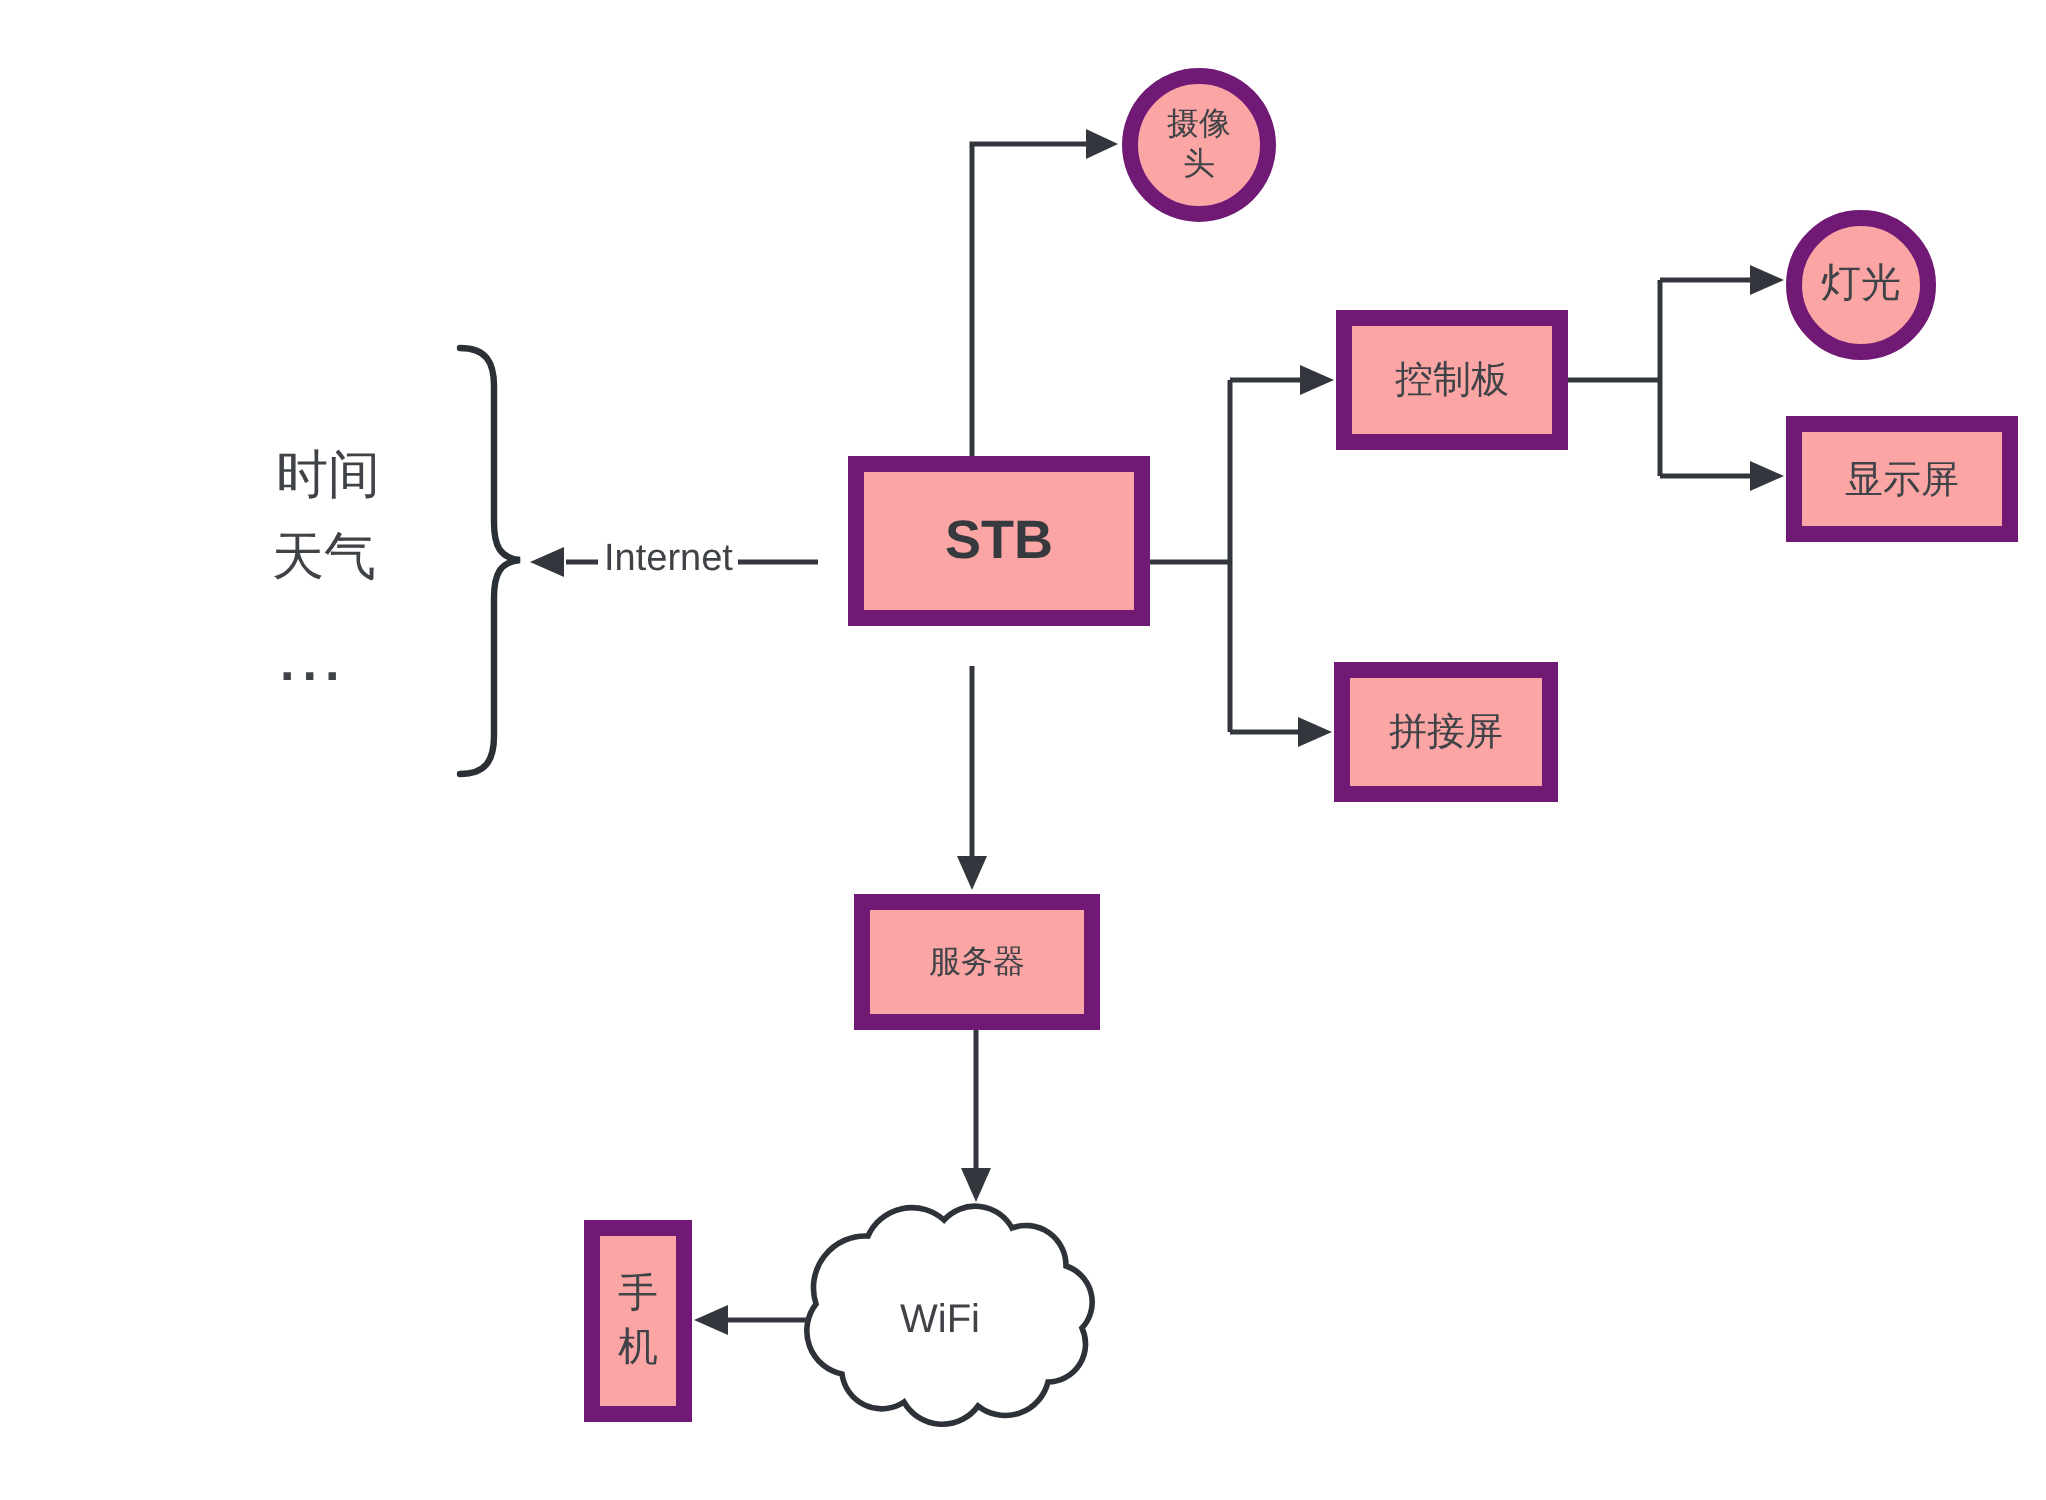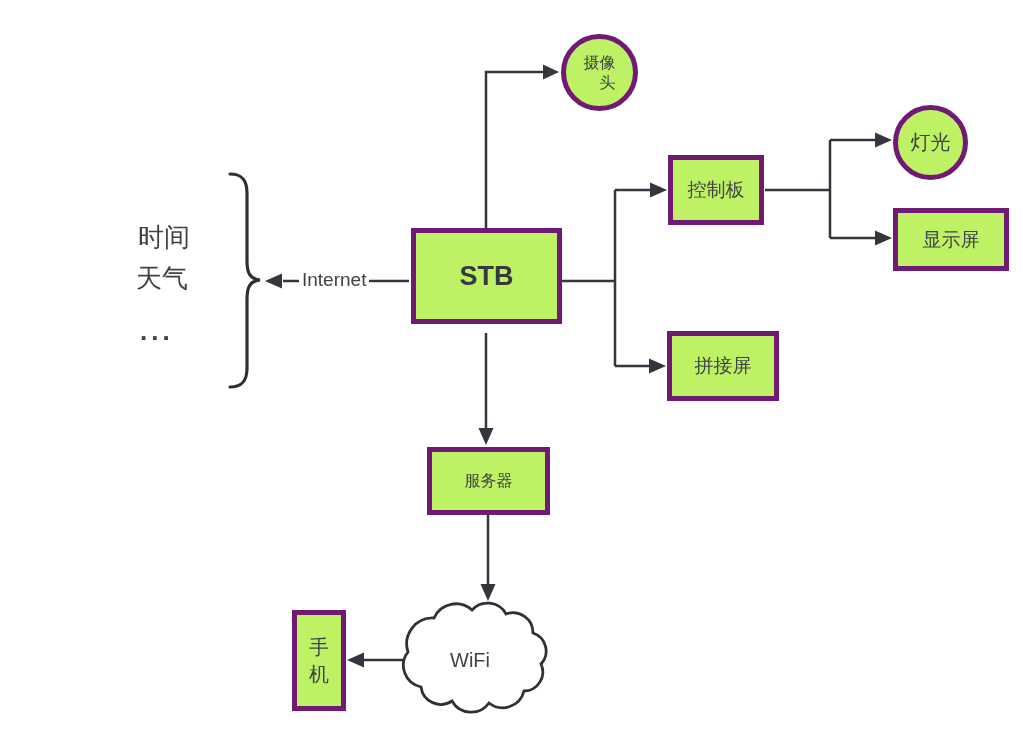--- a/index.html
+++ b/index.html
@@ -8,24 +8,24 @@
     width:1023px;height:750px;
     background:#ffffff;
     font-family:"Liberation Sans","DejaVu Sans",sans-serif;
     overflow:hidden;
   }
   #wires{position:absolute;left:0;top:0;}
   .node{
     position:absolute;
     box-sizing:border-box;
     display:flex;align-items:center;justify-content:center;
-    background:#bef264;
-    border:5px solid #701a75;
+    background:#fca5a5;
+    border:8px solid #701a75;
     color:#3f4347;
-    text-align:right;
+    text-align:center;
     white-space:nowrap;
   }
   .circle{border-radius:50%;white-space:normal;line-height:1.25;}
   .col{flex-direction:column;line-height:1.35;}
   .lbl{
     position:absolute;
     color:#3f4347;
     white-space:nowrap;
   }
   .onwire{background:#ffffff;padding:0 3px;}
@@ -71,30 +71,30 @@
       <polygon points="667,190 650,182.5 650,197.5"></polygon>
       <polygon points="666,366 649,358.5 649,373.5"></polygon>
       <polygon points="892,140 875,132.5 875,147.5"></polygon>
       <polygon points="892,238 875,230.5 875,245.5"></polygon>
       <polygon points="486,445 478.5,428 493.5,428"></polygon>
       <polygon points="488,601 480.5,584 495.5,584"></polygon>
       <polygon points="347,660 364,652.5 364,667.5"></polygon>
     </g>
   </svg>
 
-  <div class="node" style="left:411px;top:228px;width:151px;height:96px;font-size:27px;font-weight:bold;color:#36393e;">STB</div>
+  <div class="node" style="left:424px;top:228px;width:151px;height:85px;font-size:27px;font-weight:bold;color:#36393e;">STB</div>
 
   <div class="node circle" style="left:561px;top:34px;width:77px;height:77px;font-size:16px;">
     <div>
       <div>摄像</div>
       <div>头</div>
     </div>
   </div>
 
-  <div class="node" style="left:668px;top:155px;width:96px;height:70px;font-size:19px;">控制板</div>
+  <div class="node" style="left:668px;top:155px;width:116px;height:70px;font-size:19px;">控制板</div>
 
   <div class="node circle" style="left:893px;top:105px;width:75px;height:75px;font-size:20px;">灯光</div>
 
   <div class="node" style="left:893px;top:208px;width:116px;height:63px;font-size:19px;">显示屏</div>
 
   <div class="node" style="left:667px;top:331px;width:112px;height:70px;font-size:19px;">拼接屏</div>
 
   <div class="node" style="left:427px;top:447px;width:123px;height:68px;font-size:16px;">服务器</div>
 
   <div class="node col" style="left:292px;top:610px;width:54px;height:101px;font-size:20px;">

